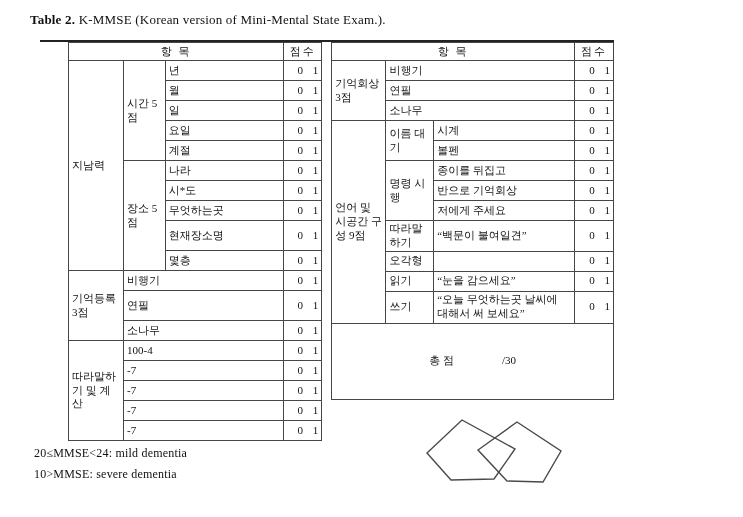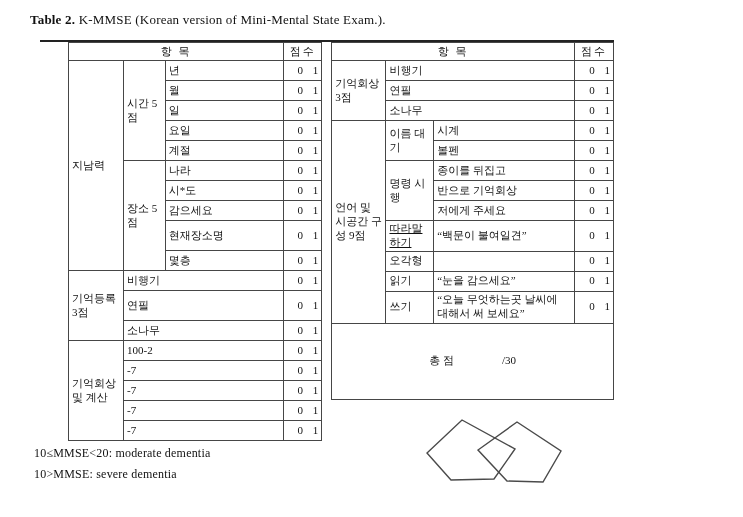--- a/index.html
+++ b/index.html
@@ -10,21 +10,21 @@
   .toprule{position:absolute;left:40px;top:40px;width:626px;height:2px;background:#222;}
   .tables{position:absolute;left:52px;top:42px;display:flex;align-items:flex-start;gap:9px;margin-left:16px;}
   table.kmmse{border-collapse:collapse;border:1.5px solid #222;table-layout:fixed;}
   table.kmmse td, table.kmmse th{border:1px solid #464646;font-size:11px;line-height:1.25;
         padding:1px 3px;vertical-align:middle;font-weight:normal;overflow:hidden;}
   .h18{height:18px;} .h20{height:20px;} .h30{height:30px;} .h32{height:32px;} .h76{height:76px;}
   th.hd{text-align:center;letter-spacing:2px;}
   td.grp{}
   td.item{text-align:left;padding-left:5px;}
   td.score{text-align:right;word-spacing:7px;}
-  td.ba{word-break:break-all;text-decoration:underline;}
+  td.ba{word-break:break-all;}
   tr.sect td{border-top:1.6px solid #222;}
   td.total{text-align:center;border:1px solid #464646;}
   td.total .totval{margin-left:48px;}
   .figure{position:absolute;left:413px;top:408px;width:160px;height:88px;}
   .footer{position:absolute;left:34px;top:443px;font-size:12px;letter-spacing:.2px;}
   .footer div{height:21px;line-height:21px;white-space:nowrap;}
 </style>
 </head>
 <body>
 
@@ -75,21 +75,21 @@
         <tr class="h20">
           <td class="grp" rowspan="5">장소 5점</td>
           <td class="item">나라</td>
           <td class="score">0 1</td>
         </tr>
         <tr class="h20">
           <td class="item">시*도</td>
           <td class="score">0 1</td>
         </tr>
         <tr class="h20">
-          <td class="item">감으세요</td>
+          <td class="item">무엇하는곳</td>
           <td class="score">0 1</td>
         </tr>
         <tr class="h30">
           <td class="item">현재장소명</td>
           <td class="score">0 1</td>
         </tr>
         <tr class="h20">
           <td class="item">몇층</td>
           <td class="score">0 1</td>
         </tr>
@@ -100,22 +100,22 @@
         </tr>
         <tr class="h30">
           <td class="item" colspan="2">연필</td>
           <td class="score">0 1</td>
         </tr>
         <tr class="h20">
           <td class="item" colspan="2">소나무</td>
           <td class="score">0 1</td>
         </tr>
         <tr class="h20 sect">
-          <td class="grp" rowspan="5">기억회상 및 계산</td>
-          <td class="item" colspan="2">100-2</td>
+          <td class="grp" rowspan="5">따라말하기 및 계산</td>
+          <td class="item" colspan="2">100-4</td>
           <td class="score">0 1</td>
         </tr>
         <tr class="h20">
           <td class="item" colspan="2">-7</td>
           <td class="score">0 1</td>
         </tr>
         <tr class="h20">
           <td class="item" colspan="2">-7</td>
           <td class="score">0 1</td>
         </tr>
@@ -206,17 +206,17 @@
       </tbody>
     </table>
   </div>
 
   <svg class="figure" viewBox="0 0 160 88">
     <polygon points="49,12 102,41 81,71 38,72 14,45" fill="none" stroke="#4a4a4a" stroke-width="1.4"></polygon>
     <polygon points="104,14 148,43 130,74 94,73 65,42" fill="none" stroke="#4a4a4a" stroke-width="1.4"></polygon>
   </svg>
 
   <div class="footer">
-    <div>10≤MMSE&lt;20: moderate dementia</div>
+    <div>20≤MMSE&lt;24: mild dementia</div>
     <div>10&gt;MMSE: severe dementia</div>
   </div>
 
 </div>
 
 </body></html>

